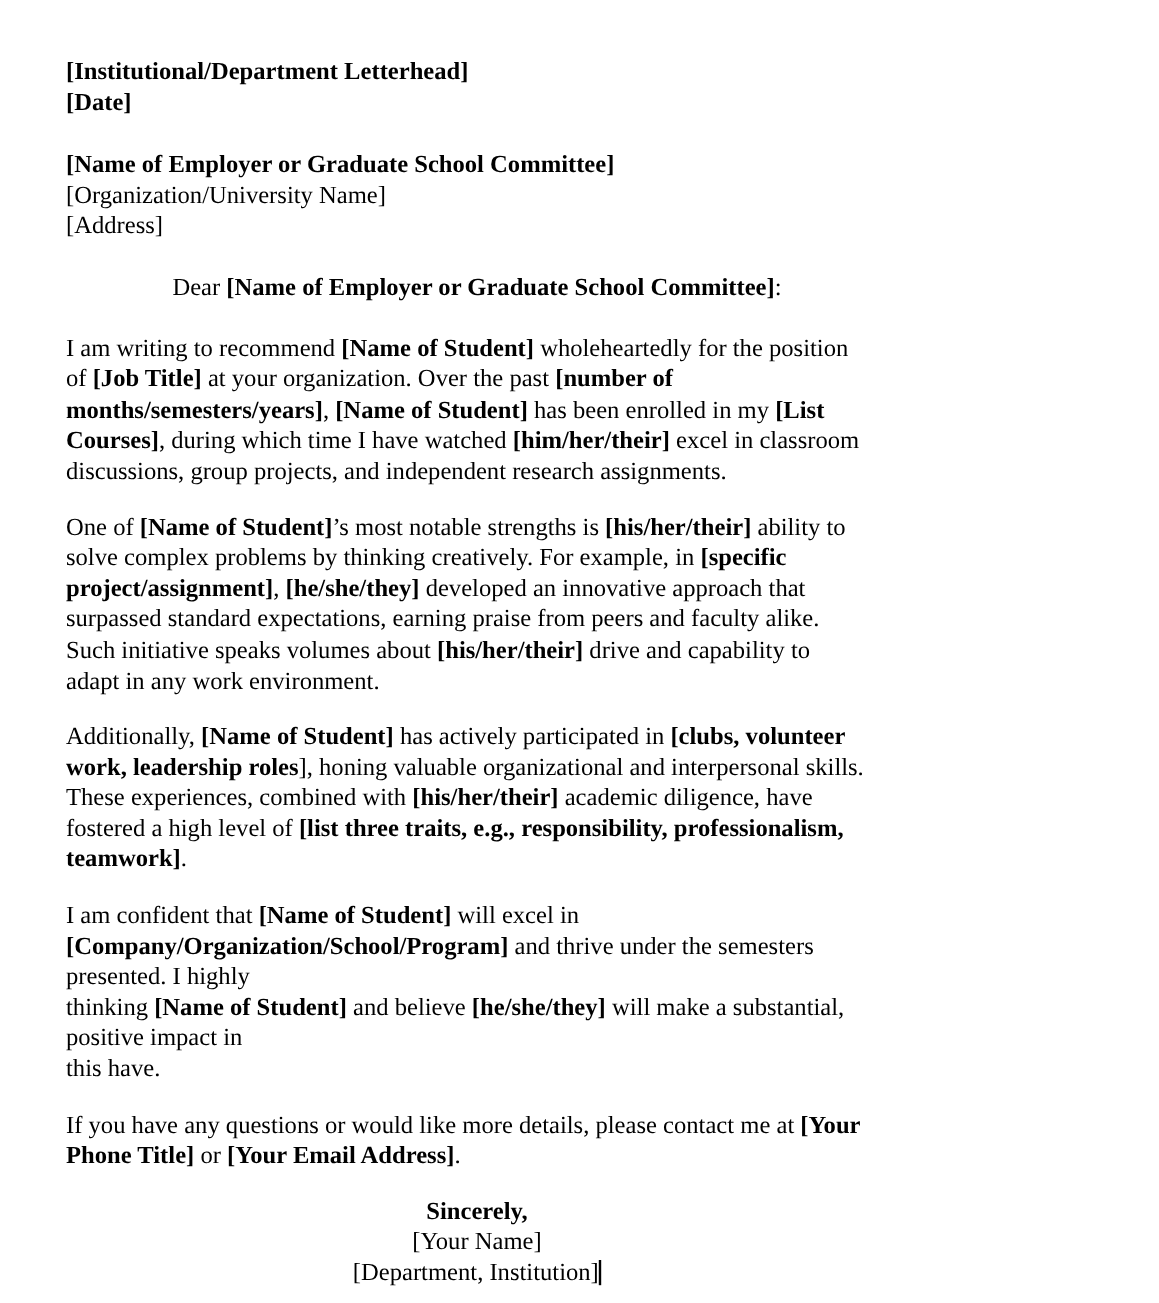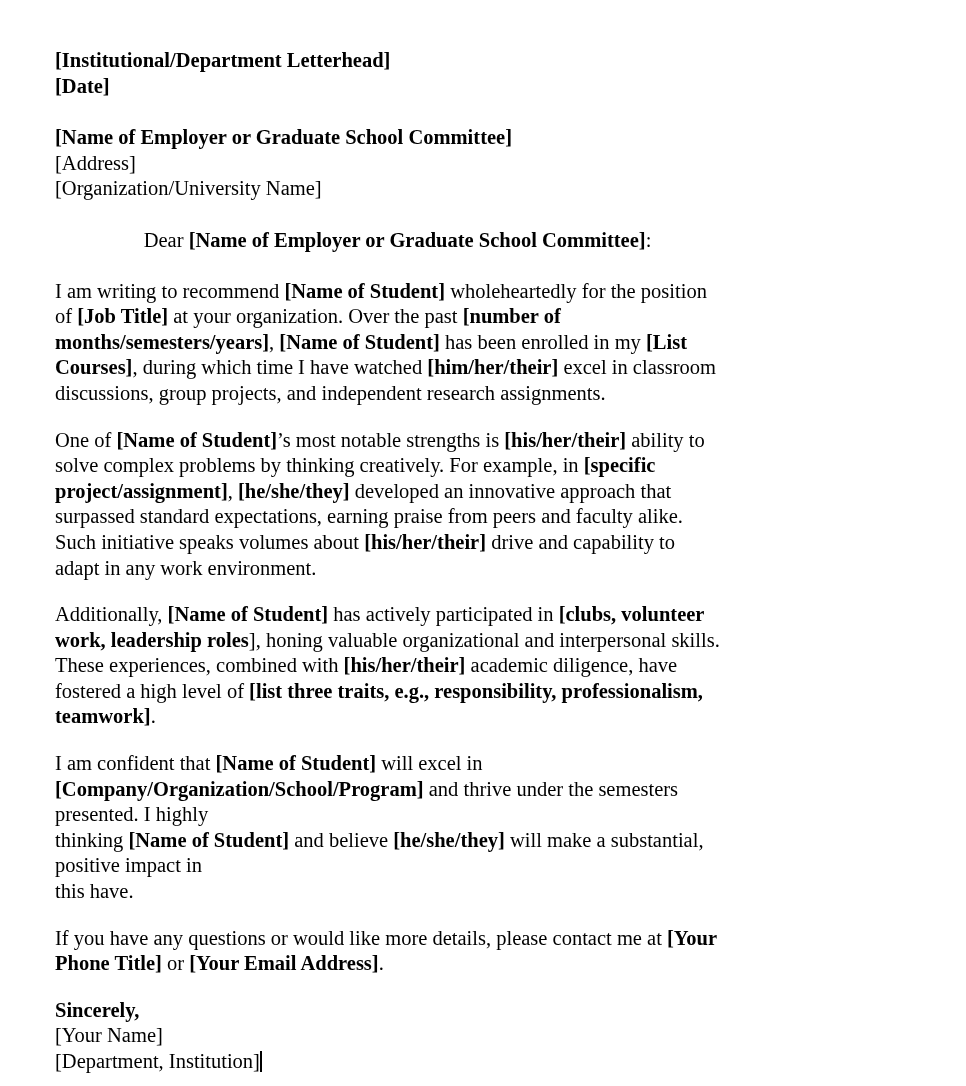--- a/index.html
+++ b/index.html
@@ -57,21 +57,21 @@
 
   b, .b {
     font-weight: bold;
   }
 
   
   #letterhead-block { margin-bottom: 26px; }
   #recipient-block  { margin-bottom: 26px; }
   #salutation-block { margin-bottom: 25px; text-align: center; }
 
-  #closing-block .line { white-space: pre; }
+  #closing-block .line { white-space: pre; text-align: center; }
 
   
   .caret {
     display: inline-block;
     width: 2px;
     height: 21px;
     background: #000000;
     vertical-align: -4px;
     margin-left: 0px;
   }
@@ -84,22 +84,22 @@
 <div id="document-page">
   <div class="doc-body">
 
     <div class="block line-group" id="letterhead-block">
         <span class="line"><b class="seg">[Institutional/Department Letterhead]</b></span>
         <span class="line"><b class="seg">[Date]</b></span>
       </div>
 
     <div class="block line-group" id="recipient-block">
         <span class="line"><b class="seg">[Name of Employer or Graduate School Committee]</b></span>
+        <span class="line"><span class="seg">[Organization/University Name]</span></span>
         <span class="line"><span class="seg">[Address]</span></span>
-        <span class="line"><span class="seg">[Organization/University Name]</span></span>
       </div>
 
     <div class="block line-group" id="salutation-block">
         <span class="line"><span class="seg">Dear </span><b class="seg">[Name of Employer or Graduate School Committee]</b><span class="seg">:</span></span>
       </div>
 
     <p class="block para" id="para-intro"><span class="seg">I am writing to recommend </span><b class="seg">[Name of Student]</b><span class="seg"> wholeheartedly for the position of </span><b class="seg">[Job Title]</b><span class="seg"> at your organization. Over the past </span><b class="seg">[number of months/semesters/years]</b><span class="seg">, </span><b class="seg">[Name of Student]</b><span class="seg"> has been enrolled in my </span><b class="seg">[List Courses]</b><span class="seg">, during which time I have watched </span><b class="seg">[him/her/their]</b><span class="seg"> excel in classroom discussions, group projects, and independent research assignments.</span></p>
 
     <p class="block para" id="para-strengths"><span class="seg">One of </span><b class="seg">[Name of Student]</b><span class="seg">’s most notable strengths is </span><b class="seg">[his/her/their]</b><span class="seg"> ability to solve complex problems by thinking creatively. For example, in </span><b class="seg">[specific project/assignment]</b><span class="seg">, </span><b class="seg">[he/she/they]</b><span class="seg"> developed an innovative approach that surpassed standard expectations, earning praise from peers and faculty alike. Such initiative speaks volumes about </span><b class="seg">[his/her/their]</b><span class="seg"> drive and capability to adapt in any work environment.</span></p>
 

